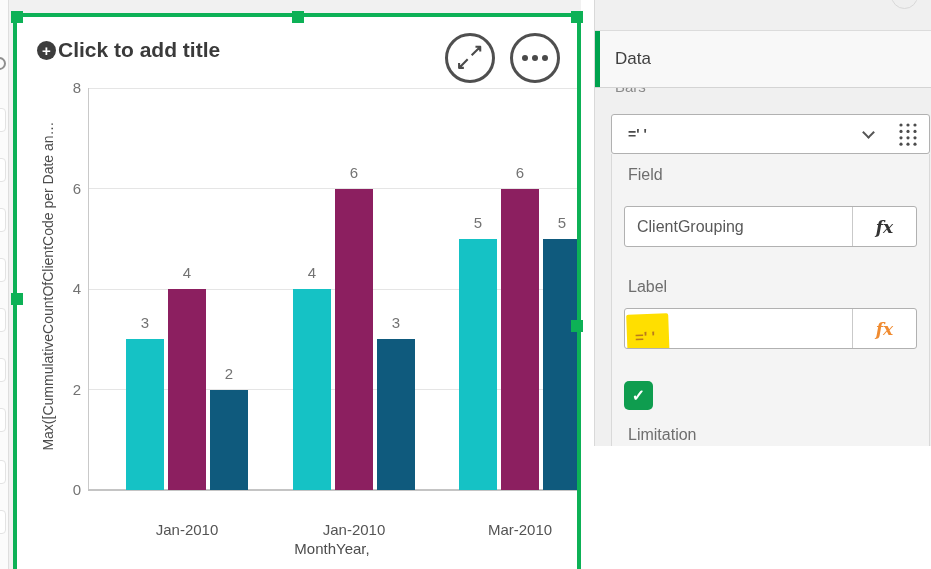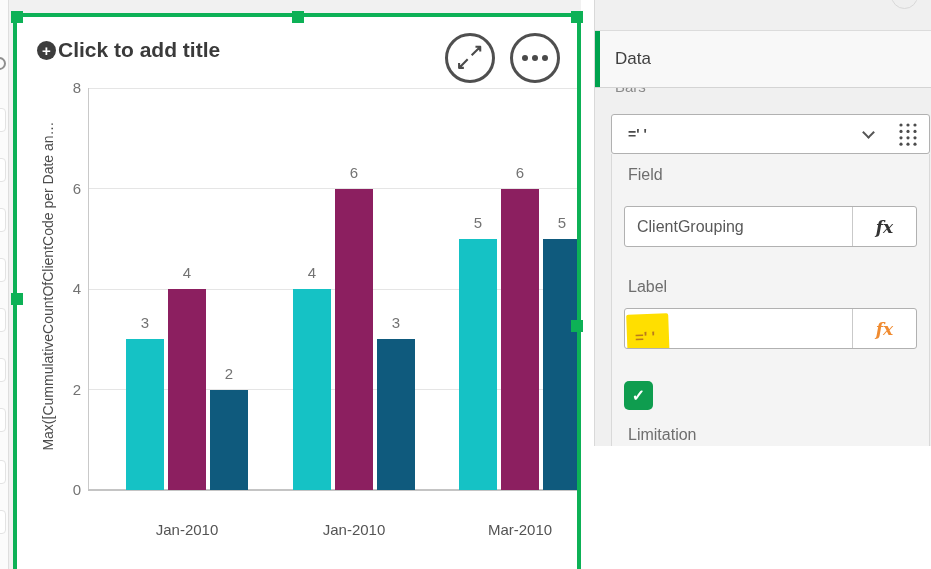--- a/index.html
+++ b/index.html
@@ -185,20 +185,21 @@
         <div class="x-tick" style="left: 282px;">Jan-2010</div>
         <div class="bar" style="left: 442px; top: 221.75px; width: 38px; height: 251.25px; background: rgb(21, 194, 197);"></div>
         <div class="bar-label" style="left: 441px; top: 196.75px;">5</div>
         <div class="bar" style="left: 484px; top: 171.5px; width: 38px; height: 301.5px; background: rgb(140, 31, 96);"></div>
         <div class="bar-label" style="left: 483px; top: 146.5px;">6</div>
         <div class="bar" style="left: 526px; top: 221.75px; width: 38px; height: 251.25px; background: rgb(15, 90, 125);"></div>
         <div class="bar-label" style="left: 525px; top: 196.75px;">5</div>
         <div class="x-tick" style="left: 448px;">Mar-2010</div>
       </div>
 
+    <div class="x-axis-title">MonthYear,</div>
   </div>
 
   <div class="sel-frame">
     <div class="handle h-tl"></div>
     <div class="handle h-tc"></div>
     <div class="handle h-tr"></div>
     <div class="handle h-lm"></div>
     <div class="handle h-rm"></div>
   </div>
 

